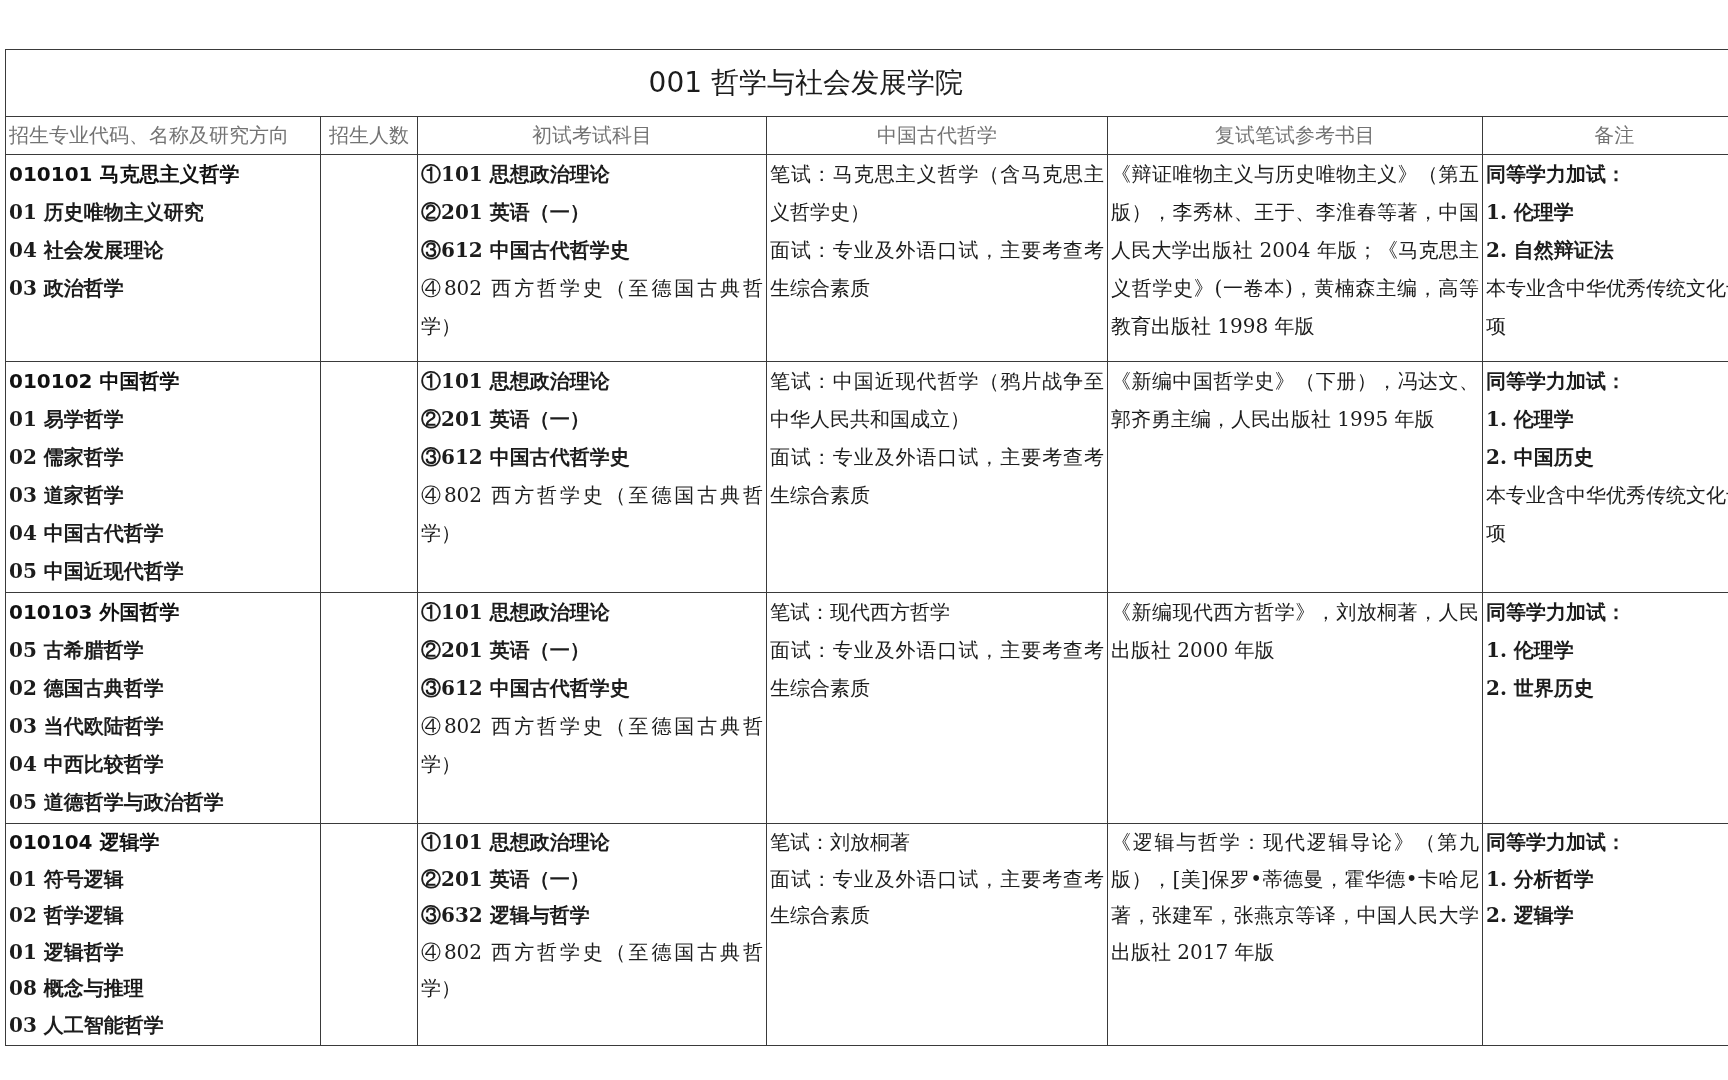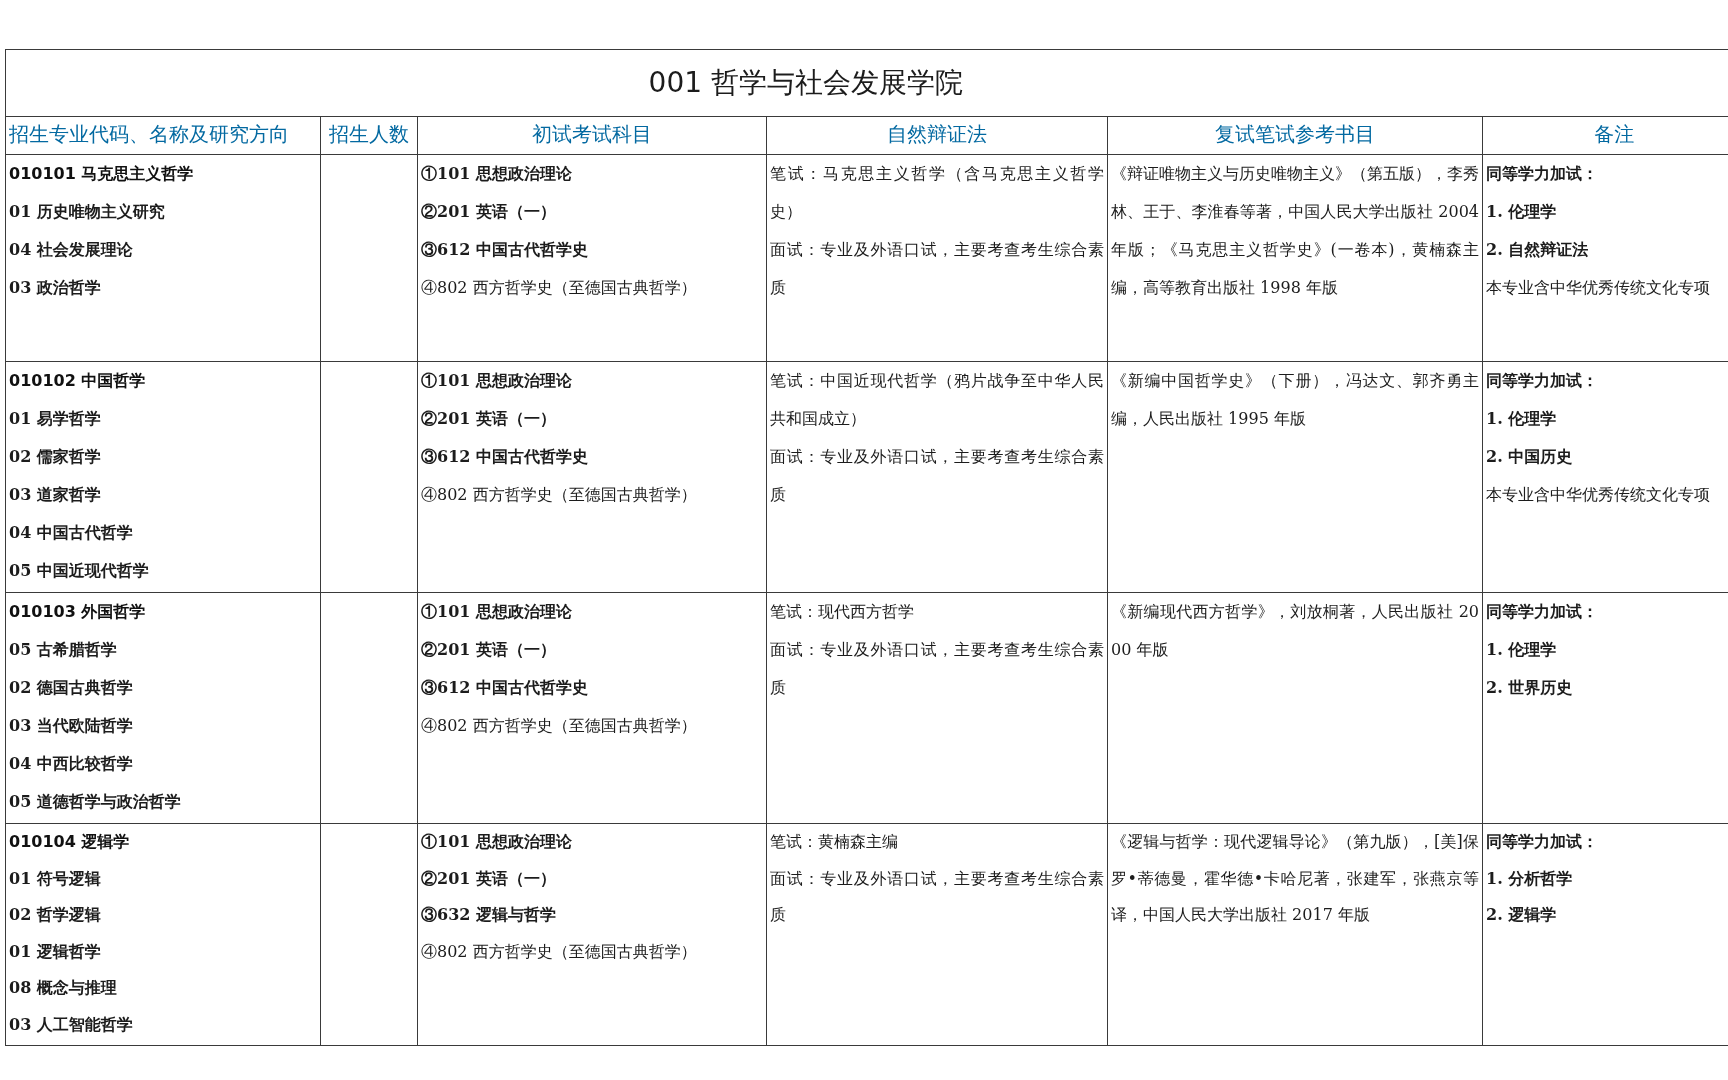--- a/index.html
+++ b/index.html
@@ -16,44 +16,44 @@
     }
     table.adm {
       border-collapse: collapse;
       table-layout: fixed;
       width: 1740px;
     }
     table.adm td, table.adm th {
       border: 1.6px solid #3a3a3a;
       vertical-align: top;
       padding: 0 0 0 3px;
-      font-size: 16px;
+      font-size: 20px;
       line-height: 38px;
       font-weight: normal;
       word-break: break-all;
       overflow: hidden;
     }
     .title-cell {
       height: 66px;
       text-align: center;
       vertical-align: middle !important;
       font-family: "DejaVu Sans", "Liberation Sans", sans-serif;
       font-size: 28px !important;
       line-height: 66px !important;
       padding-left: 0 !important;
       border-right: none !important;
     }
     .title-text { position: relative; left: -70px; }
     th.hdr {
       height: 37px;
       line-height: 37px !important;
       text-align: center;
-      font-family: Liberation Mono, monospace;
+      font-family: Liberation Sans, sans-serif;
       font-size: 20px !important;
-      color: #0369a1;
+      color: #737373;
       padding: 0 !important;
       white-space: nowrap;
     }
     th.hdr.left { text-align: left; padding-left: 3px !important; }
     th.last, td.last { border-right: none !important; }
     .line { display: block; white-space: nowrap; font-weight: bold; }
     .wrap { display: block; white-space: normal; }
     .major-code {
       font-family: "DejaVu Sans", "Liberation Sans", sans-serif;
       font-weight: bold; color: #111;
@@ -80,21 +80,21 @@
     <tbody>
         <tr>
       <td class="title-cell" colspan="6">
         <span class="title-text">001 哲学与社会发展学院</span>
       </td>
     </tr>
     <tr>
       <th class="hdr left">招生专业代码、名称及研究方向</th>
       <th class="hdr">招生人数</th>
       <th class="hdr">初试考试科目</th>
-      <th class="hdr">自然辩证法</th>
+      <th class="hdr">中国古代哲学</th>
       <th class="hdr">复试笔试参考书目</th>
       <th class="hdr last">备注</th>
     </tr>
 
     <tr class="r1">
       <td>
         <span class="line major-code">010101 马克思主义哲学</span>
         <span class="line">01 历史唯物主义研究</span>
         <span class="line">04 社会发展理论</span>
         <span class="line">03 政治哲学</span>
@@ -186,21 +186,21 @@
         <span class="line">03 人工智能哲学</span>
       </td>
       <td></td>
       <td>
         <span class="line">①101 思想政治理论</span>
         <span class="line">②201 英语（一）</span>
         <span class="line">③632 逻辑与哲学</span>
         <span class="wrap just">④802 西方哲学史（至德国古典哲学）</span>
       </td>
       <td>
-        <span class="wrap just">笔试：黄楠森主编</span>
+        <span class="wrap just">笔试：刘放桐著</span>
         <span class="wrap just">面试：专业及外语口试，主要考查考生综合素质</span>
       </td>
       <td class="just">《逻辑与哲学：现代逻辑导论》（第九版），[美]保罗•蒂德曼，霍华德•卡哈尼著，张建军，张燕京等译，中国人民大学出版社 2017 年版</td>
       <td class="last">
         <span class="line">同等学力加试：</span>
         <span class="line">1. 分析哲学</span>
         <span class="line">2. 逻辑学</span>
       </td>
     </tr>
   </tbody>

